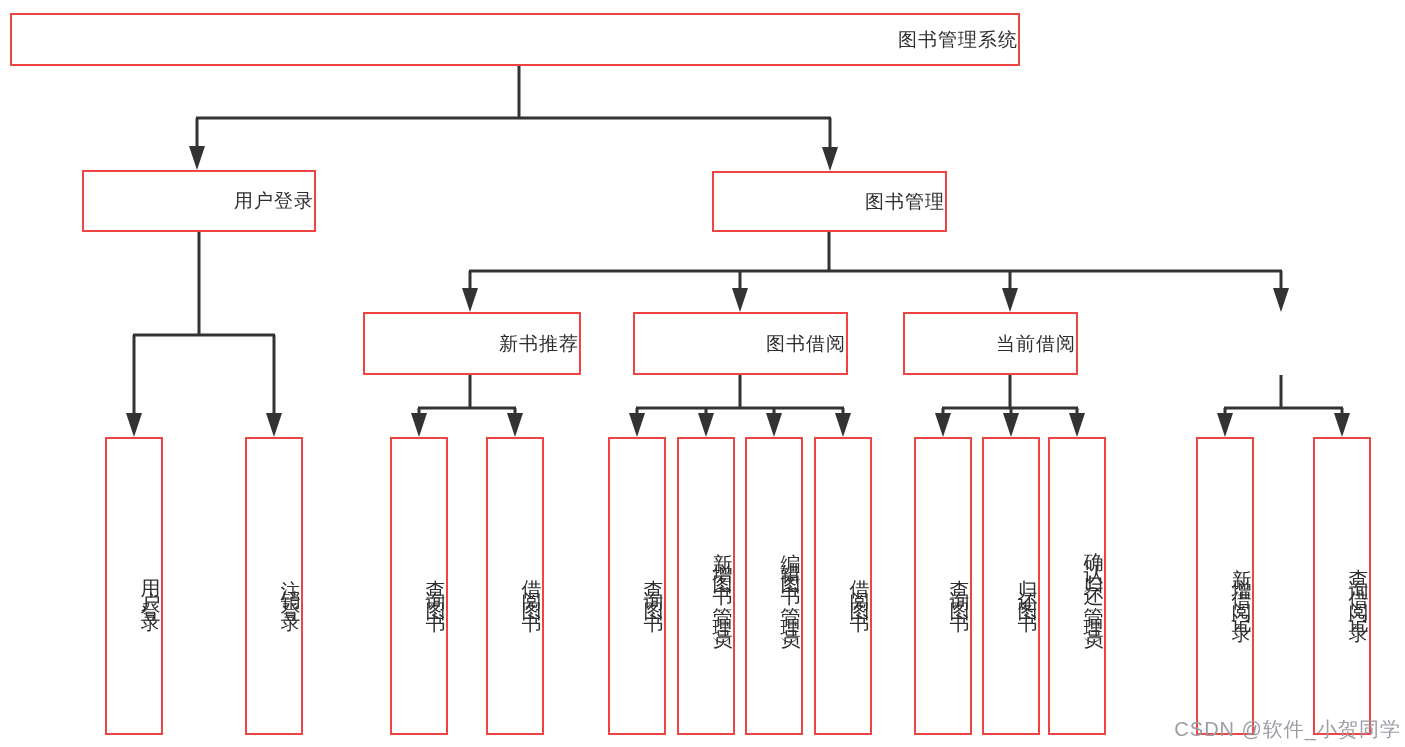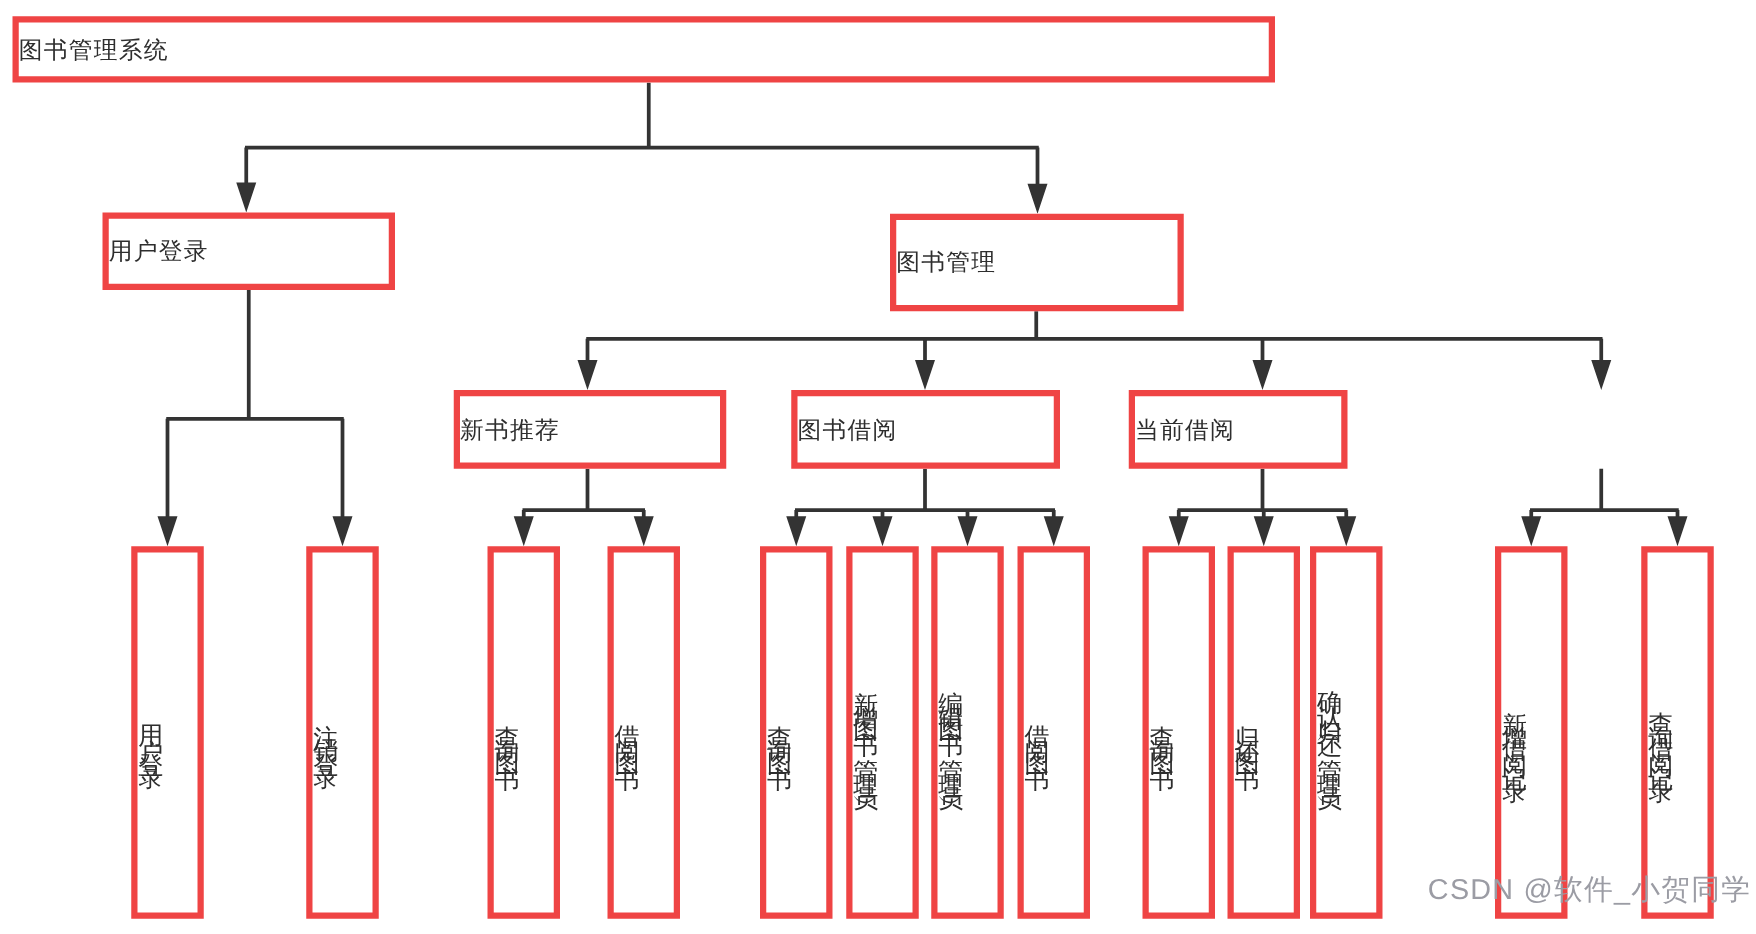--- a/index.html
+++ b/index.html
@@ -13,40 +13,40 @@
   }
   svg.connectors {
     position: absolute;
     left: 0; top: 0;
     width: 1405px; height: 747px;
   }
   .node {
     position: absolute;
     box-sizing: border-box;
     background: #ffffff;
-    border: 5px solid #ef4444;
+    border: 2px solid #ef4444;
     display: flex;
     align-items: center;
-    justify-content: flex-start;
+    justify-content: flex-end;
     color: #2e2e2e;
   }
   .node.h { font-size: 19px; letter-spacing: 1px; white-space: nowrap; }
   .node.v .vtext {
     writing-mode: vertical-rl;
     text-orientation: mixed;
     font-size: 20px;
     line-height: 1;
     letter-spacing: 11px;
     white-space: nowrap;
   }
   .watermark {
     position: absolute;
     right: 4px;
-    bottom: 20px;
-    font-size: 23px;
+    bottom: 4px;
+    font-size: 20px;
     color: #9b9ca4;
     letter-spacing: 1px;
     white-space: nowrap;
   }
 </style>
 </head>
 <body>
 
 <div class="canvas">
 
@@ -81,21 +81,21 @@
          M1334,413 L1350,413 L1342,437 Z"></path>
   </svg>
 
   <div class="node h" style="left:10px;top:13px;width:1010px;height:53px">
     <span>图书管理系统</span>
   </div>
 
   <div class="node h" style="left:82px;top:170px;width:234px;height:62px">
     <span>用户登录</span>
   </div>
-  <div class="node h" style="left:712px;top:171px;width:235px;height:78px">
+  <div class="node h" style="left:712px;top:171px;width:235px;height:61px">
     <span>图书管理</span>
   </div>
 
   <div class="node h" style="left:633px;top:312px;width:215px;height:63px">
     <span>图书借阅</span>
   </div>
   <div class="node h" style="left:363px;top:312px;width:218px;height:63px">
     <span>新书推荐</span>
   </div>
   <div class="node h" style="left:903px;top:312px;width:175px;height:63px">

